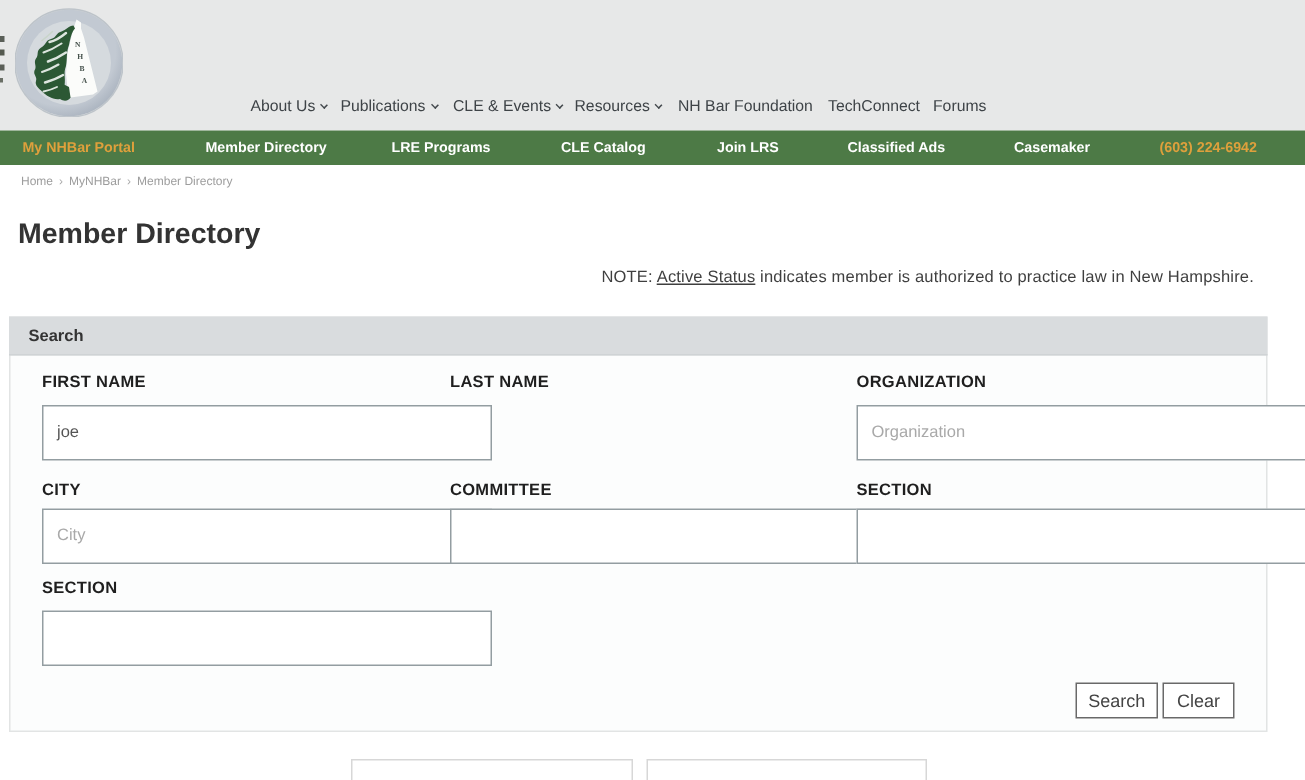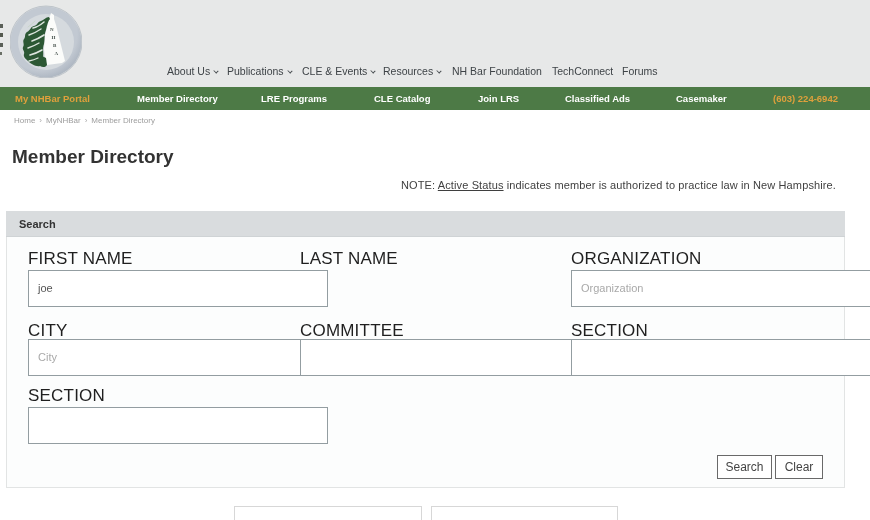--- a/index.html
+++ b/index.html
@@ -31,21 +31,21 @@
   #note u { text-decoration:underline; }
 
   
   #panel { left:6px; top:211px; width:839px; height:277px; background:#fcfdfd;
     border:1px solid #e2e4e4; }
   #phead { left:6px; top:211px; width:839px; height:26px; background:#d9dcde;
     border-bottom:1px solid #cfd3d5; }
   #phead span { position:absolute; left:13px; top:7px; font-size:11px;
     font-weight:bold; color:#333; }
 
-  .lbl { position:absolute; font-size:17px; font-weight:normal; color:#1f1f1f;
+  .lbl { position:absolute; font-size:11px; font-weight:bold; color:#1f1f1f;
     letter-spacing:0.2px; }
   .inp { position:absolute; width:300px; height:37px; background:#fff;
     border:1px solid #939da1; font-size:11px; color:#555; line-height:35px;
     padding-left:9px; }
   .ph { color:#a9a9a9; }
 
   .btn { position:absolute; top:455px; height:24px; background:#fff;
     border:1px solid #696969; font-size:12px; color:#444; text-align:center;
     line-height:22px; }
 

